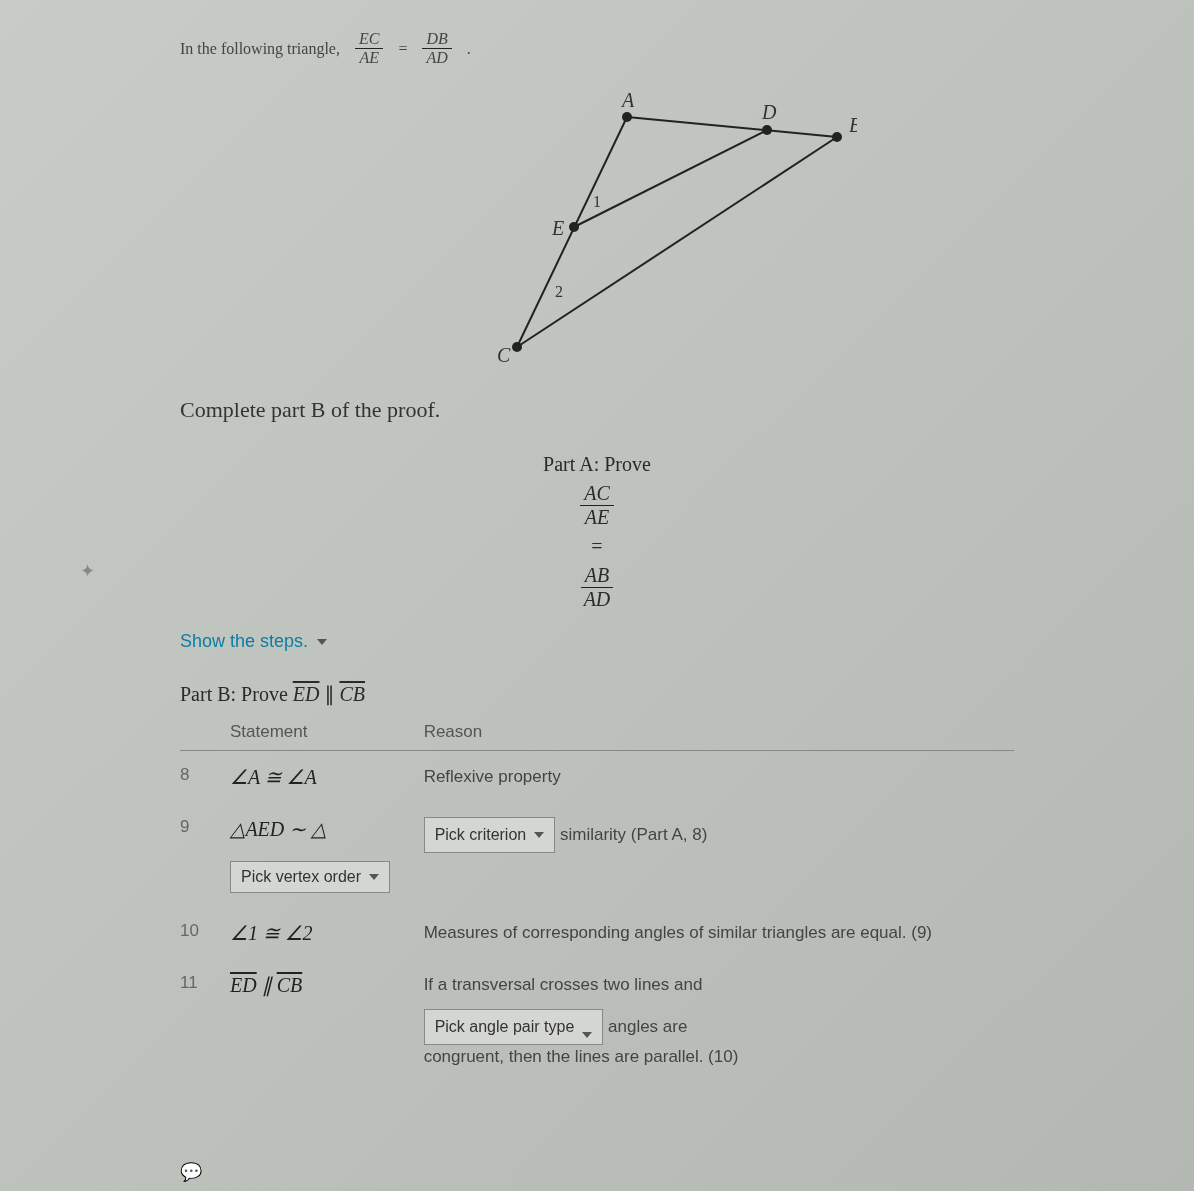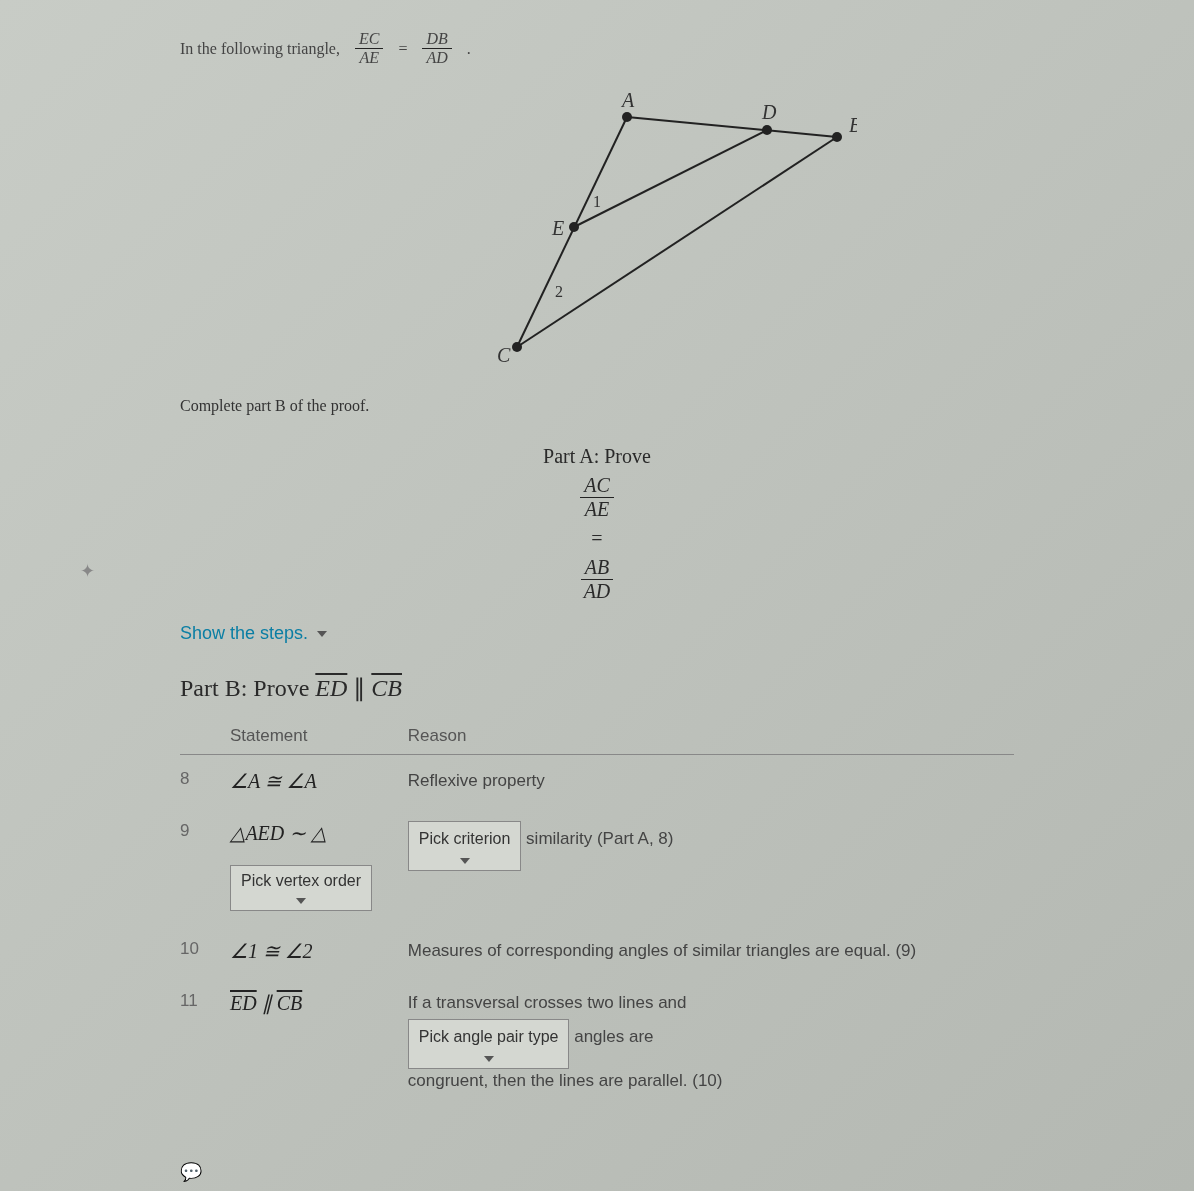--- a/index.html
+++ b/index.html
@@ -40,21 +40,21 @@
   }
   .proof-intro {
     font-size: 20px;
     color: #333;
     line-height: 1.5;
     margin-bottom: 25px;
   }
   .overline { text-decoration: overline; font-style: italic; font-family: 'Times New Roman', serif;}
   .italic-math { font-style: italic; font-family: 'Times New Roman', serif; }
   .complete-b {
-    font-size: 16px;
+    font-size: 22px;
     color: #333;
     margin-bottom: 30px;
   }
   .part-label {
     font-size: 20px;
     display: flex;
     align-items: center;
     gap: 6px;
     margin-bottom: 20px;
     flex-direction: column;
@@ -63,22 +63,22 @@
     color: #0a7ea4;
     font-family: Arial, sans-serif;
     font-size: 18px;
     margin-bottom: 30px;
     display: inline-flex;
     align-items: center;
     gap: 9px;
     cursor: pointer;
   }
   .part-b-label {
-    font-size: 24px;
-    margin-bottom: 16px;
+    font-size: 20px;
+    margin-bottom: 8px;
   }
   table.proof {
     width: 100%;
     border-collapse: collapse;
     font-family: Arial, sans-serif;
     font-size: 17px;
   }
   table.proof th {
     text-align: left;
     font-weight: normal;
@@ -97,21 +97,20 @@
     display: inline-flex;
     align-items: center;
     border: 1.5px solid #888;
     background: #d4d7d1;
     padding: 6px 10px;
     font-size: 16px;
     color: #333;
     gap: 8px;
     font-family: Arial, sans-serif;
     cursor: pointer;
-    flex-direction: column;
   }
   .chev {
     width: 0; height: 0;
     border-left: 5px solid transparent;
     border-right: 5px solid transparent;
     border-top: 6px solid #555;
   }
   .reason-text { color: #555; font-size: 17px; line-height:1.4;}
   .hint-icon {
     position: absolute;
@@ -225,21 +224,21 @@
       <tr>
         <td class="num-col">10</td>
         <td><span class="math-stmt">∠1 ≅ ∠2</span></td>
         <td class="reason-text">Measures of corresponding angles of similar triangles are equal. (9)</td>
       </tr>
       <tr>
         <td class="num-col">11</td>
         <td><span class="math-stmt"><span class="overline">ED</span><span> ∥ </span><span class="overline">CB</span></span></td>
         <td class="reason-text">
           <span>If a transversal crosses two lines and</span><br>
-          <span class="dropdown" style="margin-top:4px;">
+          <span class="dropdown" style="margin-top:12px;align-items:flex-end;">
             <span>Pick angle pair type</span>
             <span class="chev"></span>
           </span>
           <span> angles are</span><br>
           <span>congruent, then the lines are parallel. (10)</span>
         </td>
       </tr>
     </tbody>
   </table>
 

